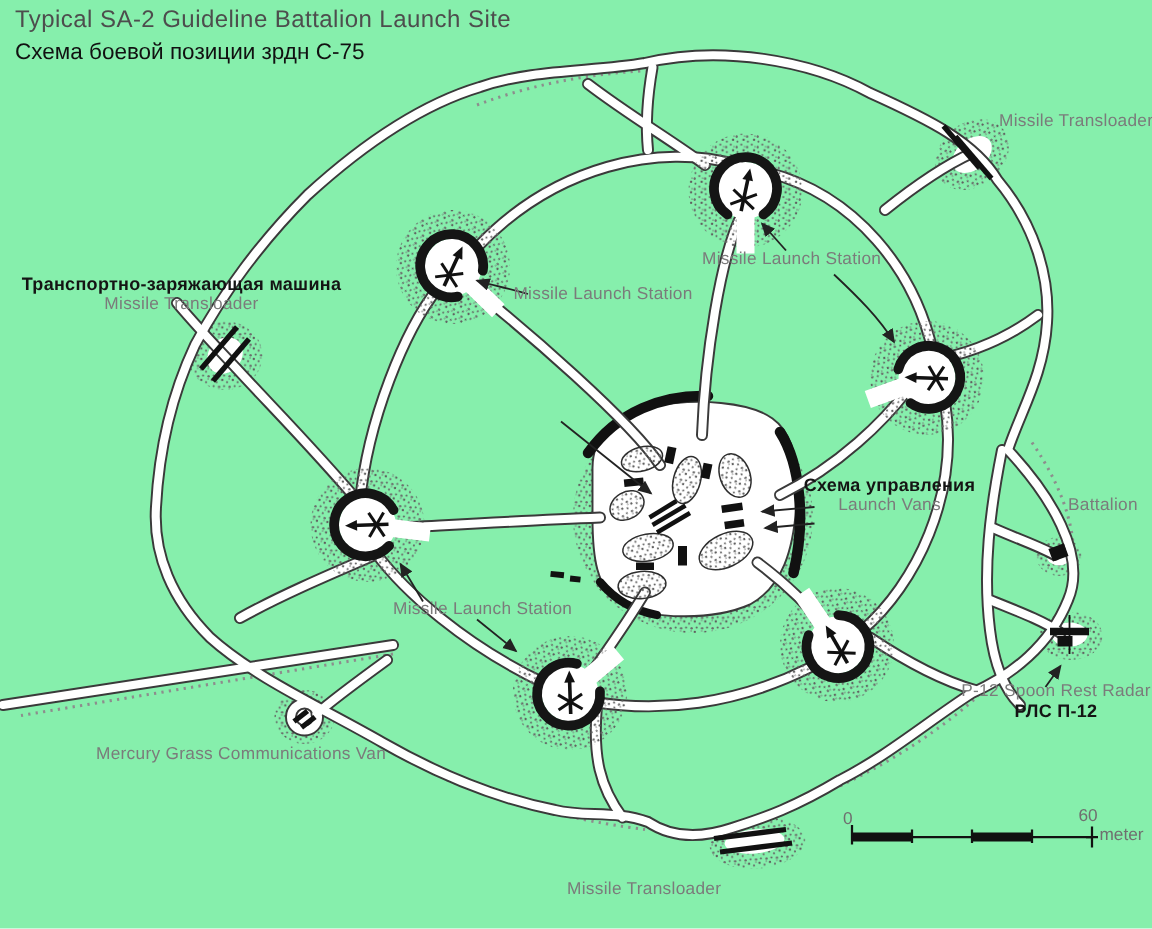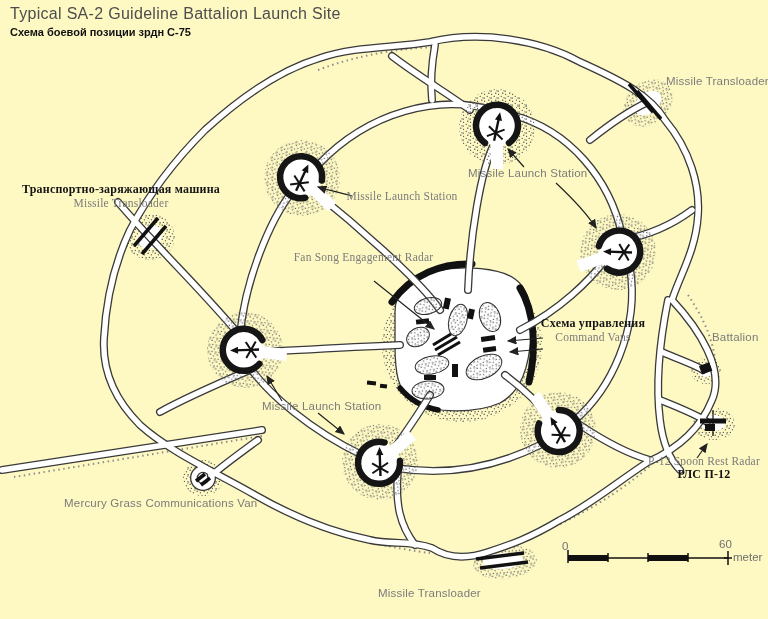--- a/index.html
+++ b/index.html
@@ -1,24 +1,24 @@
 <!DOCTYPE html>
 <html><head>
 <meta charset="utf-8">
 <style>
   html,body{margin:0;padding:0;background:#fff;}
-  .canvas{position:relative;width:768px;height:619px;background:#fef9c3;overflow:hidden;
+  .canvas{position:relative;width:768px;height:619px;background:#86efac;overflow:hidden;
           font-family:"Liberation Sans", sans-serif;}
   .map-svg{position:absolute;left:0;top:0;}
   .lbl{position:absolute;white-space:nowrap;font-size:11.5px;color:#7b7b7b;letter-spacing:.2px;}
   .lbl .g{display:block;color:#7b7b7b;font-weight:normal;font-size:11.5px;}
   .lbl .b{display:block;color:#141414;font-weight:bold;font-size:12px;}
-  .pair{text-align:center;line-height:1.15;font-family:Liberation Serif, serif;}
+  .pair{text-align:center;line-height:1.15;}
   .title{position:absolute;left:10px;top:5px;font-size:16px;color:#4d4d4d;letter-spacing:.3px;}
-  .subtitle{position:absolute;left:10px;top:26px;font-size:11px;font-weight:bold;color:#111;}
+  .subtitle{position:absolute;left:10px;top:26px;font-size:15px;font-weight:normal;color:#111;}
   .scale-num{position:absolute;font-size:11.5px;color:#6f6f6f;}
 </style>
 </head>
 <body>
 
 <div class="canvas">
 
   <svg class="map-svg" width="768" height="619" viewBox="0 0 768 619">
     <defs>
       <pattern id="stip" width="7" height="7" patternUnits="userSpaceOnUse">
@@ -243,28 +243,27 @@
   <div class="lbl pair" style="left:5px;top:183px;width:232px">
     <span class="b">Транспортно-заряжающая машина</span>
     <span class="g">Missile Transloader</span>
   </div>
 
   <div class="lbl pair" style="left:328px;top:190px;width:148px">
     <span class="g">Missile Launch Station</span>
   </div>
 
   <div class="lbl pair" style="left:246px;top:251px;width:235px">
-    <span class="g">Fan Song Engagement Radar</span>
   </div>
 
   <div class="lbl" style="left:468px;top:167px">Missile Launch Station</div>
 
   <div class="lbl pair" style="left:528px;top:317px;width:130px">
     <span class="b">Схема управления</span>
-    <span class="g">Command Vans</span>
+    <span class="g">Launch Vans</span>
   </div>
 
   <div class="lbl" style="left:712px;top:331px">Battalion</div>
 
   <div class="lbl pair" style="left:640px;top:455px;width:128px">
     <span class="g">P-12 Spoon Rest Radar</span>
     <span class="b">РЛС П-12</span>
   </div>
 
   <div class="lbl" style="left:262px;top:400px">Missile Launch Station</div>

